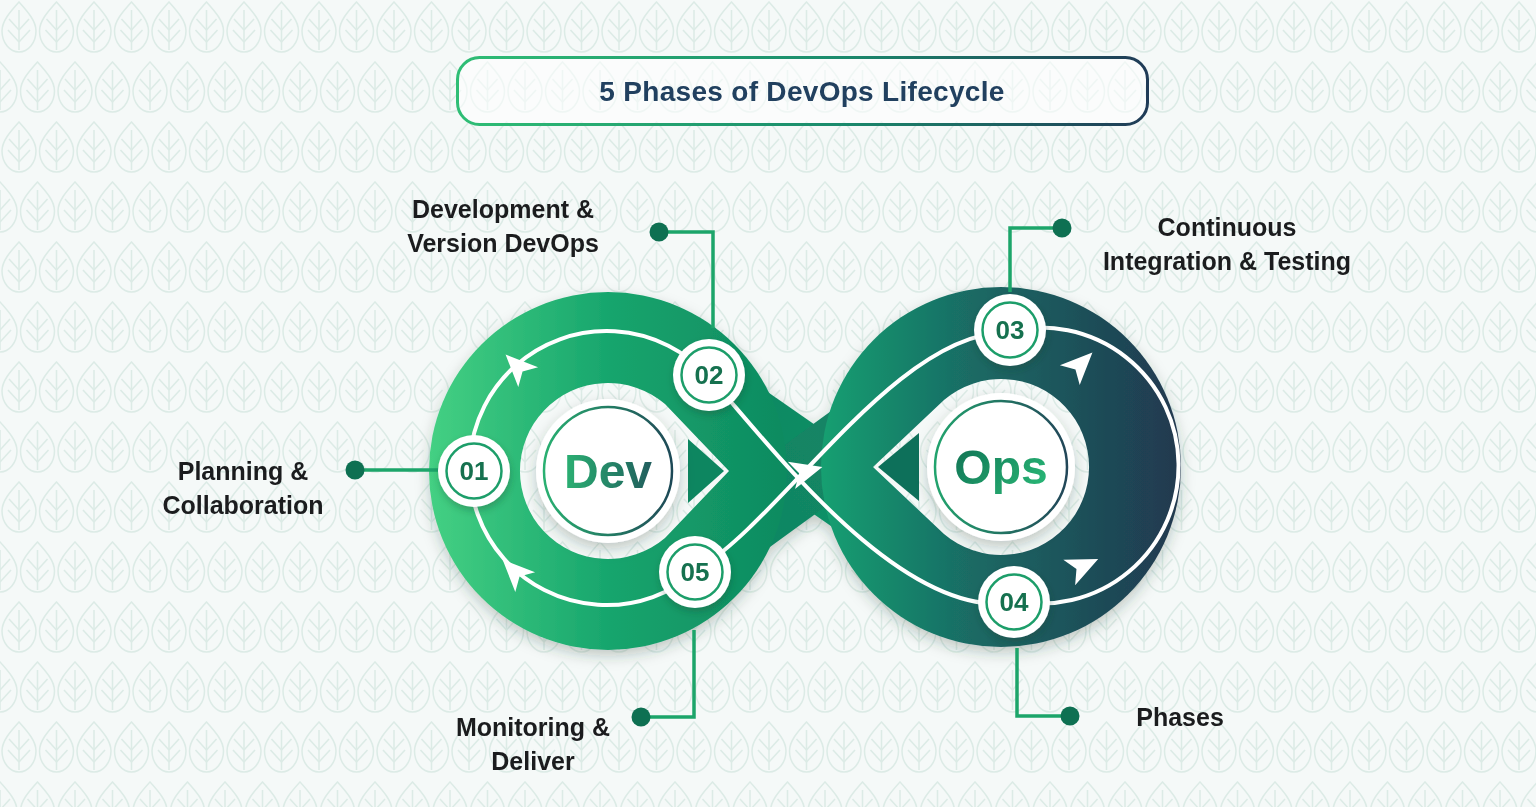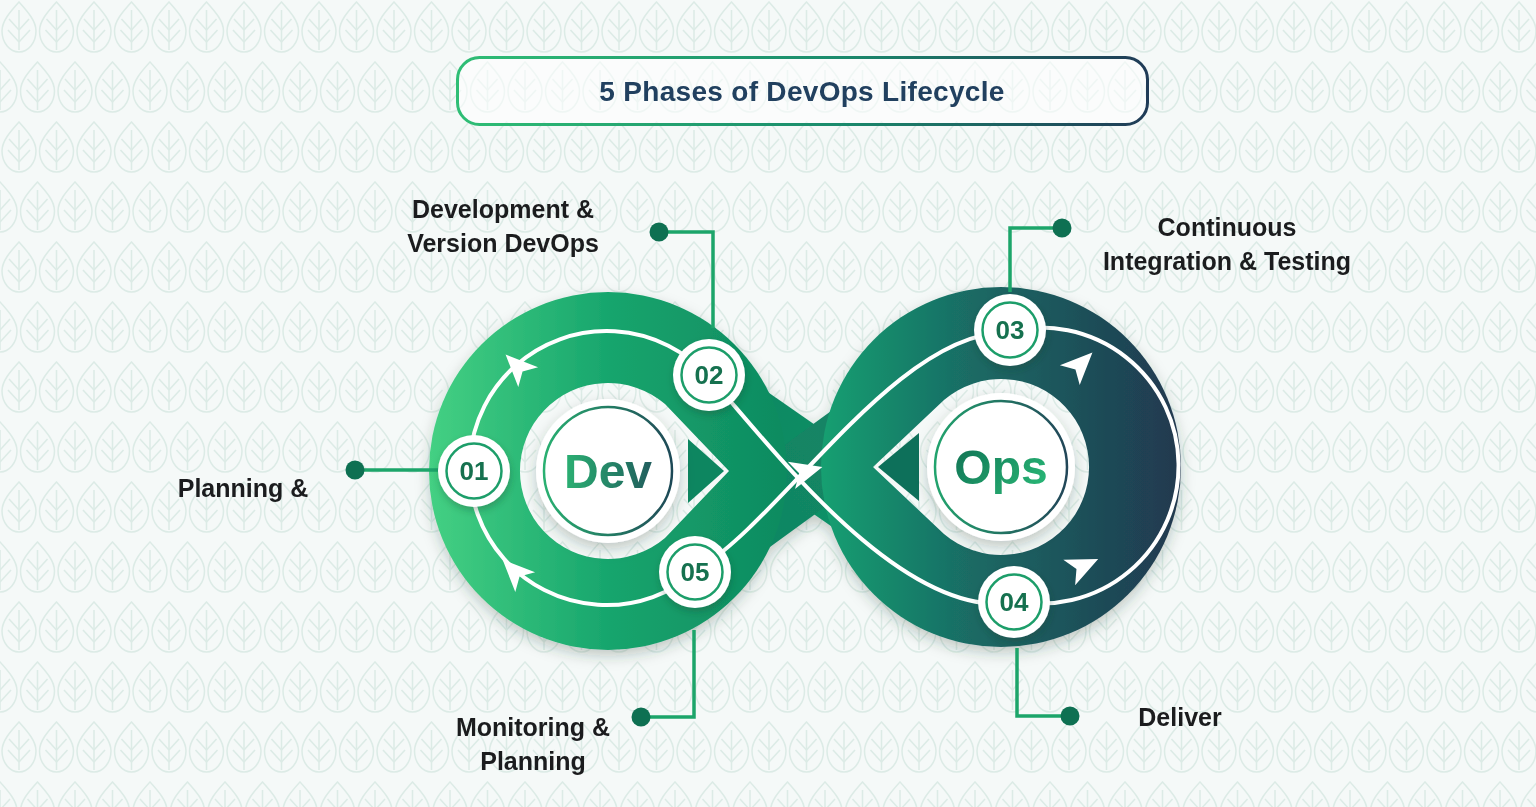--- a/index.html
+++ b/index.html
@@ -216,30 +216,31 @@
     <circle r="36" fill="#ffffff"></circle>
     <circle r="27.5" fill="none" stroke="#1f9e6a" stroke-width="2.5"></circle>
     <text y="9" text-anchor="middle" font-family="Liberation Sans, sans-serif" font-size="26" font-weight="bold" fill="#15714f">05</text>
   </g>
 </svg>
 
 <div class="page-title">5 Phases of DevOps Lifecycle</div>
 
 <div class="phase-label" style="left:243px;top:488px;">
   <div>Planning &amp;</div>
+  <div>Collaboration</div>
 </div>
 <div class="phase-label" style="left:503px;top:226px;">
   <div>Development &amp;</div>
   <div>Version DevOps</div>
 </div>
 <div class="phase-label" style="left:1215px;top:244px;margin-left:12px;">
   <div>Continuous</div>
   <div>Integration &amp; Testing</div>
 </div>
 <div class="phase-label" style="left:1180px;top:717px;">
-  <div>Deliver</div>
+  <div>Phases</div>
 </div>
 <div class="phase-label" style="left:533px;top:744px;">
   <div>Monitoring &amp;</div>
-  <div>Planning</div>
+  <div>Deliver</div>
 </div>
 
 </div>
 
 </body></html>

